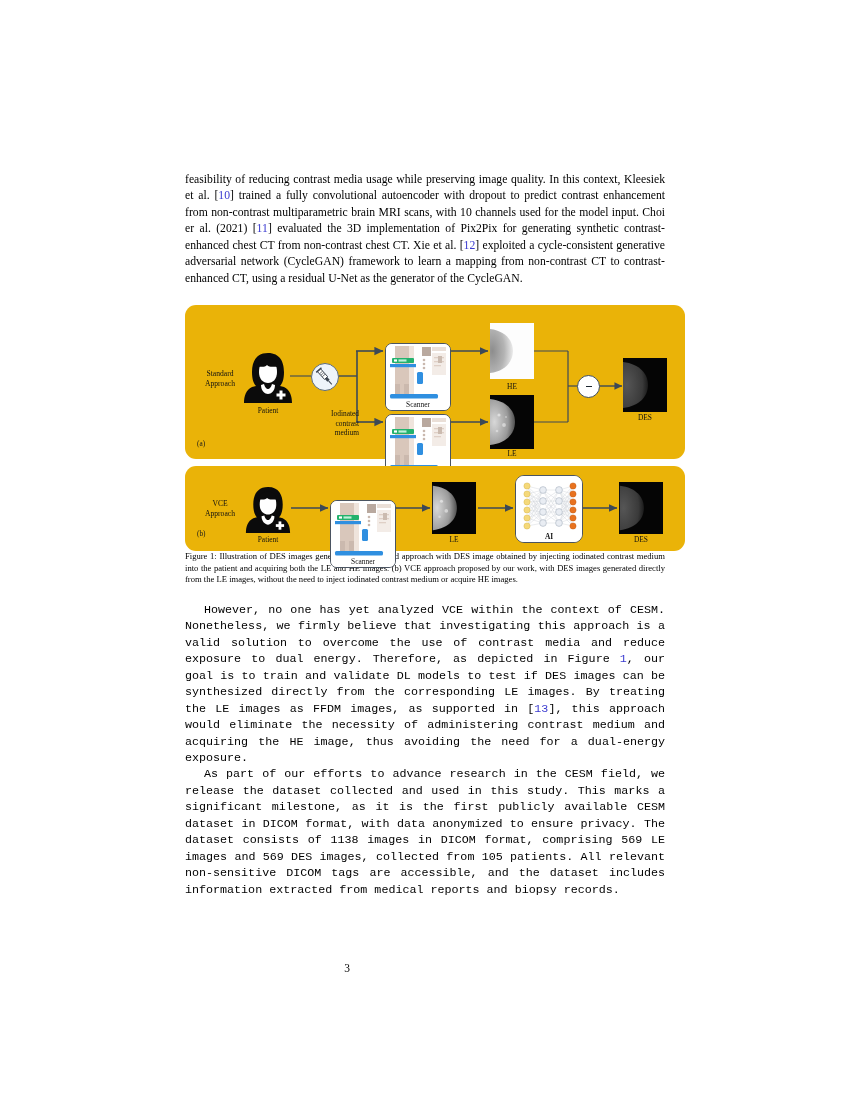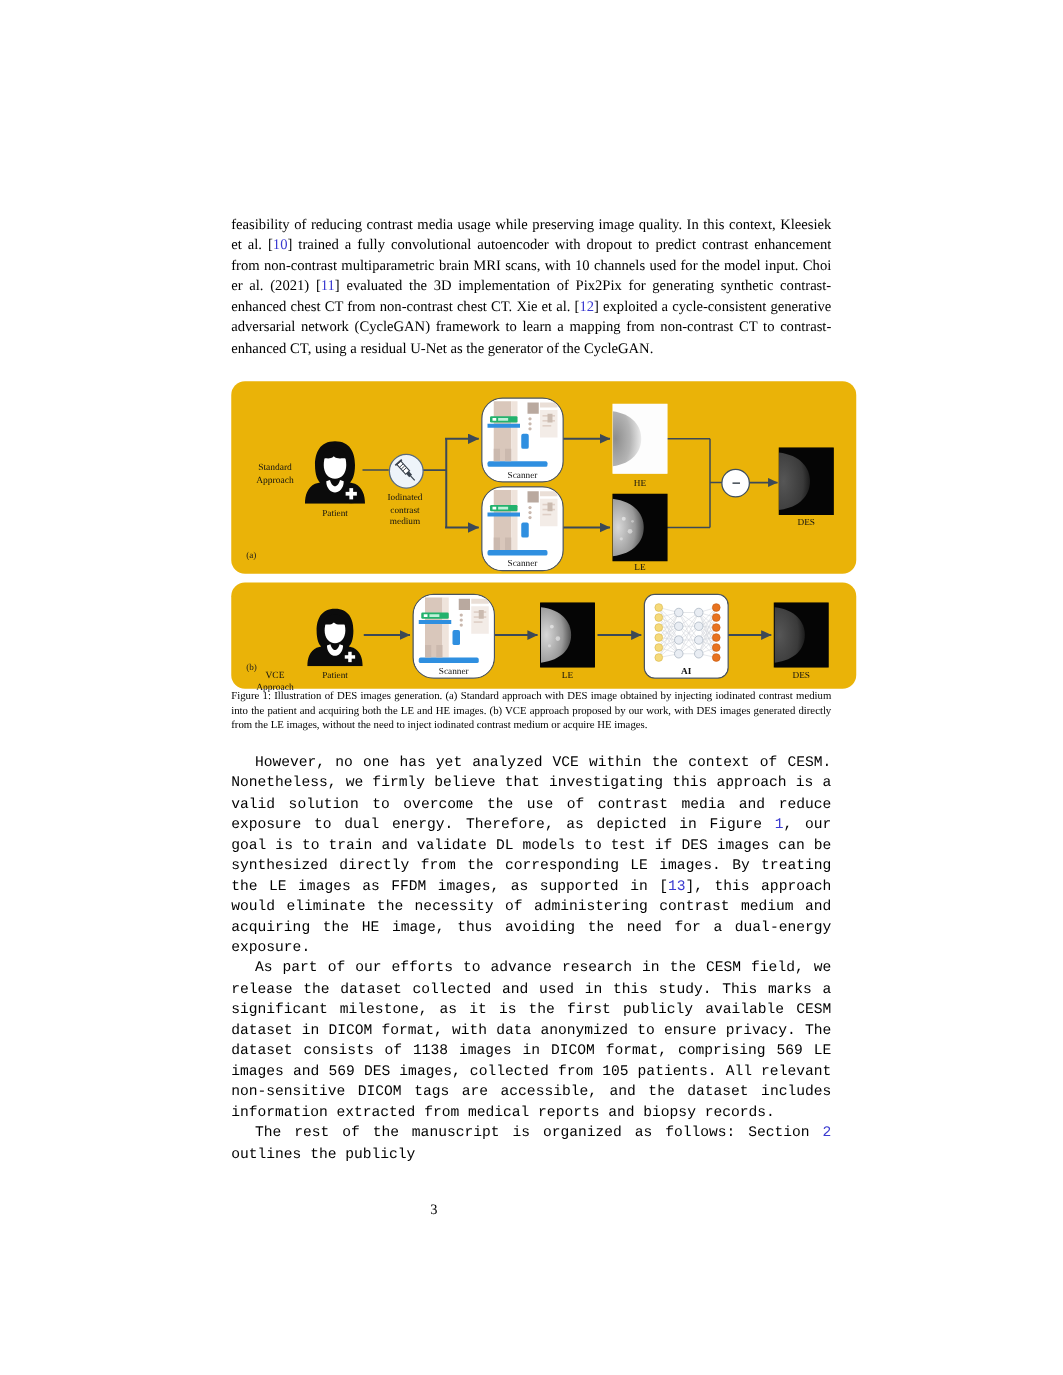--- a/index.html
+++ b/index.html
@@ -97,22 +97,23 @@
   }
   .minus-bar {
     width: 6px; height: 1.6px; background: #1c2630;
   }
 
   
   .scanner-box {
     position: absolute;
     background: #ffffff;
     border: 1.2px solid #4a5461;
-    border-radius: 17px;
+    border-radius: 7px;
     overflow: hidden;
+    margin-top: 25px;
   }
   .scanner-label {
     position: absolute;
     bottom: 1px;
     left: 0; right: 0;
     text-align: center;
     font-size: 7.4px;
     color: #111;
     font-family: "Liberation Serif", serif;
   }
@@ -218,21 +219,21 @@
               <rect x="11" y="4" width="4.2" height="10.5" fill="#ffffff" stroke="#39424d" stroke-width="0.9"></rect>
               <rect x="9.6" y="3" width="7" height="1.4" fill="#39424d"></rect>
               <rect x="11.6" y="14.5" width="3" height="3.6" fill="#39424d"></rect>
               <line x1="13.1" y1="18" x2="13.1" y2="23" stroke="#39424d" stroke-width="1"></line>
               <line x1="11.2" y1="7" x2="15" y2="7" stroke="#39424d" stroke-width="0.7"></line>
               <line x1="11.2" y1="9" x2="15" y2="9" stroke="#39424d" stroke-width="0.7"></line>
               <line x1="11.2" y1="11" x2="15" y2="11" stroke="#39424d" stroke-width="0.7"></line>
             </g>
           </svg>
         </div>
-        <div class="node-caption" style="left:104px; top:88px; line-height:9.6px; white-space:pre-line;">Iodinated
+        <div class="node-caption" style="left:104px; top:104px; line-height:9.6px; white-space:pre-line;text-align:right;">Iodinated
 contrast
 medium</div>
 
         <div class="scanner-box" style="left:200px; top:13px; width:64px; height:66px;">
           <svg width="64" height="66" viewBox="0 0 64 66">
             <rect x="0" y="0" width="64" height="66" fill="#ffffff"></rect>
             <rect x="9" y="2" width="14" height="48" fill="#d9c7bb"></rect>
             <rect x="23" y="2" width="5" height="48" fill="#efe4dc"></rect>
             <rect x="36" y="3" width="9" height="9" fill="#b9a99f"></rect>
             <rect x="46" y="3" width="14" height="4" fill="#eadfd7"></rect>
@@ -346,21 +347,21 @@
             <marker id="ar2" markerWidth="7" markerHeight="7" refX="5.4" refY="2.6" orient="auto">
               <path d="M0,0 L5.6,2.6 L0,5.2 z" fill="#3c4957"></path>
             </marker>
           </defs>
           <line x1="106" y1="42" x2="143" y2="42" stroke="#3c4957" stroke-width="1.5" marker-end="url(#ar2)"></line>
           <line x1="210" y1="42" x2="245" y2="42" stroke="#3c4957" stroke-width="1.5" marker-end="url(#ar2)"></line>
           <line x1="293" y1="42" x2="328" y2="42" stroke="#3c4957" stroke-width="1.5" marker-end="url(#ar2)"></line>
           <line x1="396" y1="42" x2="432" y2="42" stroke="#3c4957" stroke-width="1.5" marker-end="url(#ar2)"></line>
         </svg>
 
-        <div class="side-label" style="left:4px; top:33px;margin-top:36px;">
+        <div class="side-label" style="left:4px; top:33px;">
           <span style="white-space:pre-line;">VCE
 Approach</span>
         </div>
 
         <div class="patient" style="left:60px; top:19px; width:46px; height:48px;">
           <svg width="46" height="48" viewBox="0 0 50 52">
             <path d="M25 2 C13 2 9 11 9 21 C9 29 11 33 13 35 L9 36 C3 39 1 45 1 52 L49 52 C49 45 47 39 41 36 L37 35 C39 33 41 29 41 21 C41 11 37 2 25 2 Z" fill="#0b0b0b"></path>
             <path d="M25 9 C18 9 16 15 16 21 C16 28 20 32 25 32 C30 32 34 28 34 21 C34 15 32 9 25 9 Z" fill="#ffffff"></path>
             <path d="M25 7 C18 7 15 11 15 16 C18 15 21 17 24 14 C27 17 31 15 34 16 C34 11 31 7 25 7 Z" fill="#0b0b0b"></path>
             <path d="M18 34 C18 40 22 43 25 43 C28 43 32 40 32 34 L29 33 C28 37 26 38 25 38 C24 38 22 37 21 33 Z" fill="#ffffff"></path>
@@ -469,19 +470,18 @@
         <div class="panel-tag" style="left:12px; top:63px;">(b)</div>
       </div>
 
       <div class="caption">Figure 1: Illustration of DES images generation. (a) Standard approach with DES image obtained by injecting iodinated contrast medium into the patient and acquiring both the LE and HE images. (b) VCE approach proposed by our work, with DES images generated directly from the LE images, without the need to inject iodinated contrast medium or acquire HE images.</div>
     </div>
 
     <p class="body-par indent" style="margin-top:16px;"><span>However, no one has yet analyzed VCE within the context of CESM. Nonetheless, we firmly believe that investigating this approach is a valid solution to overcome the use of contrast media and reduce exposure to dual energy. Therefore, as depicted in Figure </span><span class="ref">1</span><span>, our goal is to train and validate DL models to test if DES images can be synthesized directly from the corresponding LE images. By treating the LE images as FFDM images, as supported in [</span><span class="ref">13</span><span>], this approach would eliminate the necessity of administering contrast medium and acquiring the HE image, thus avoiding the need for a dual-energy exposure.</span></p>
 
     <p class="body-par indent"><span>As part of our efforts to advance research in the CESM field, we release the dataset collected and used in this study. This marks a significant milestone, as it is the first publicly available CESM dataset in DICOM format, with data anonymized to ensure privacy. The dataset consists of 1138 images in DICOM format, comprising 569 LE images and 569 DES images, collected from 105 patients. All relevant non-sensitive DICOM tags are accessible, and the dataset includes information extracted from medical reports and biopsy records.</span></p>
 
-    <p class="body-par indent"><span>The rest of the manuscript is organized as follows: Section </span><span class="ref">2</span><span> outlines the publicly</span></p>
 
   </div>
 
   <div class="page-number">3</div>
 
 </div>
 
 </body></html>

